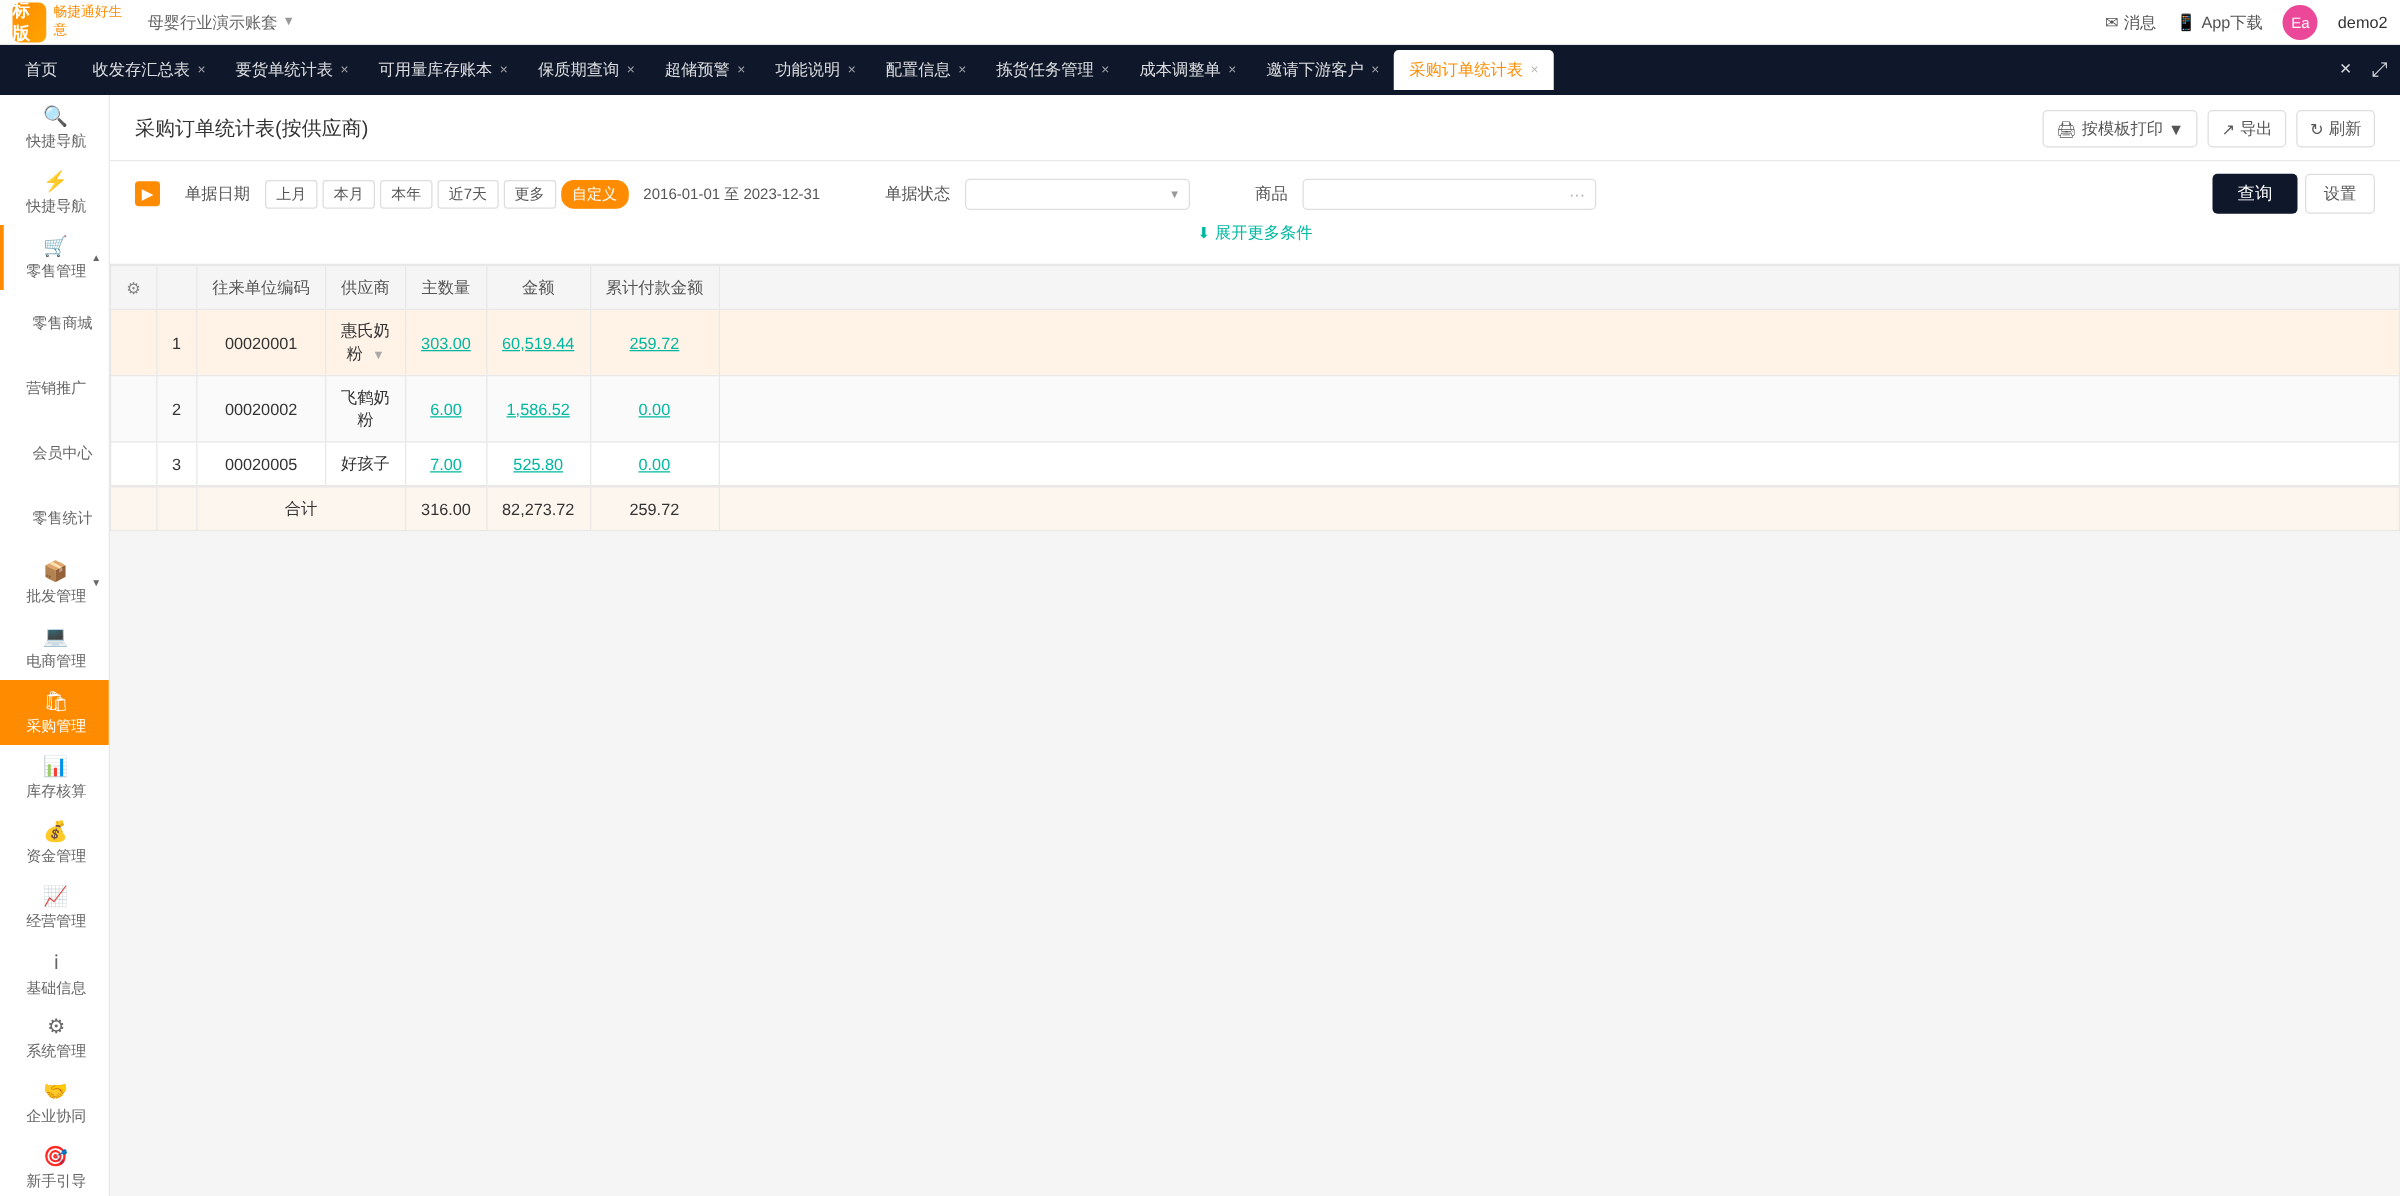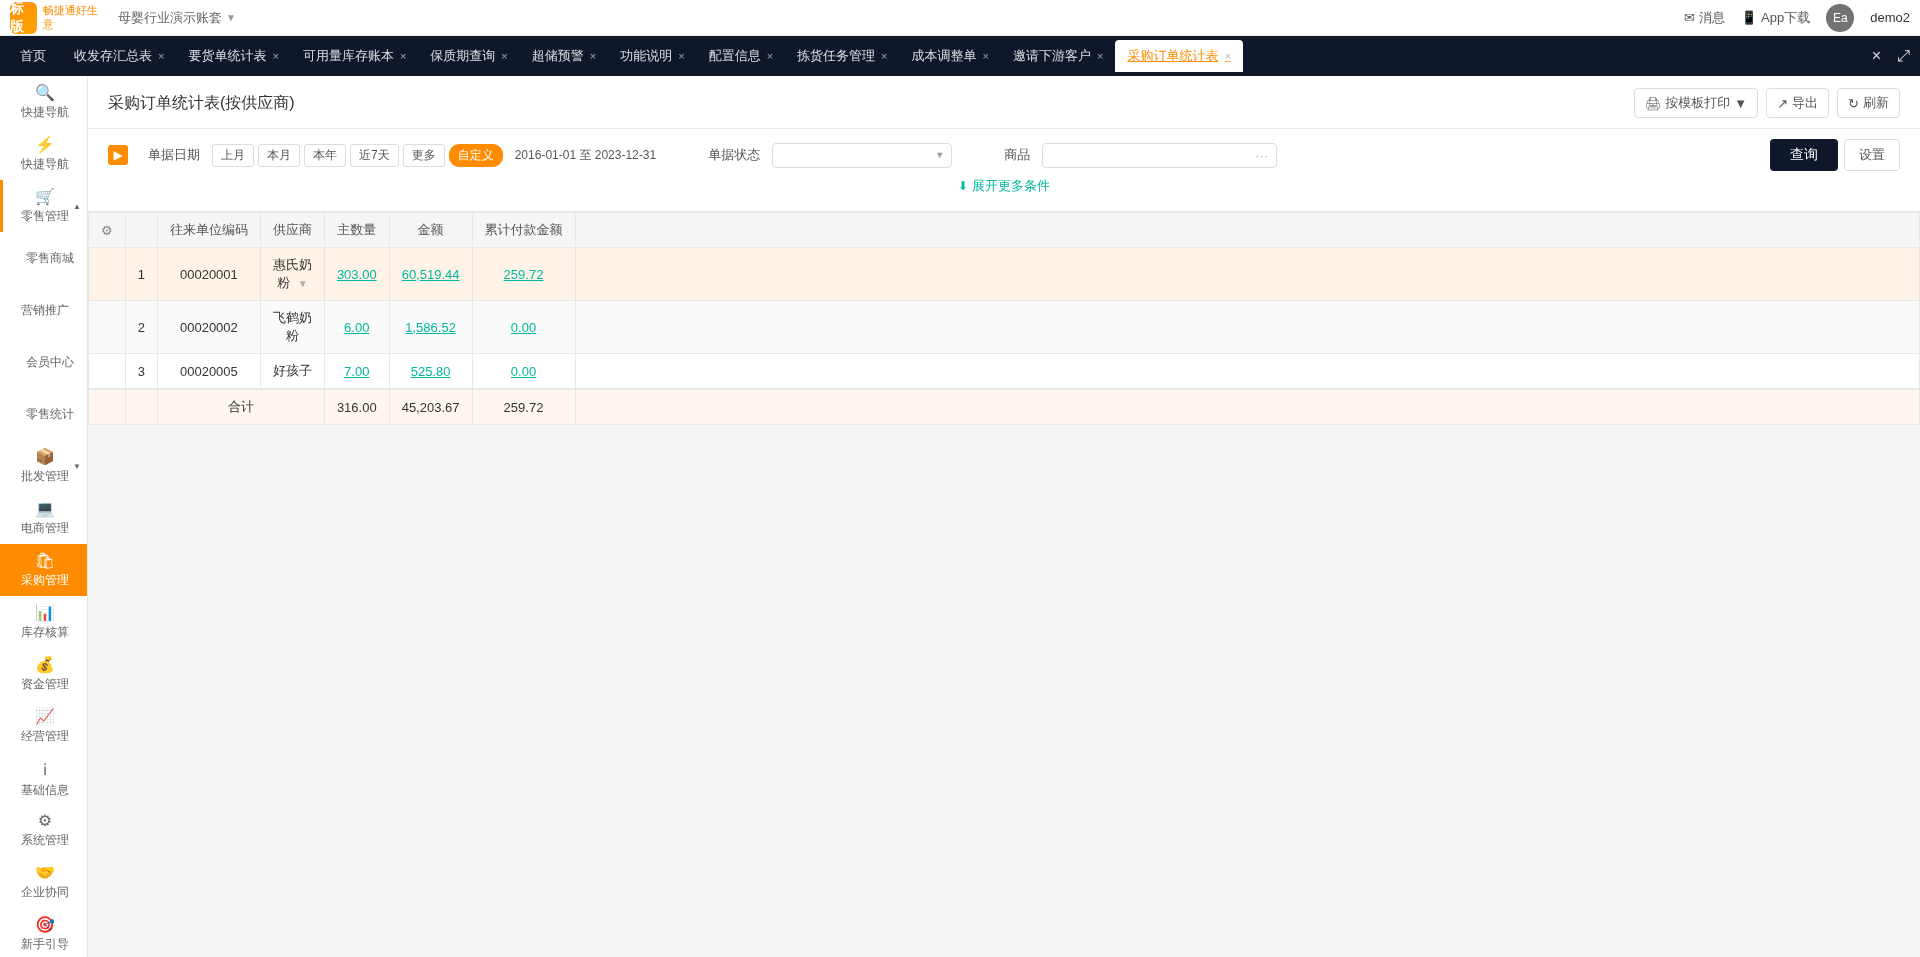--- a/index.html
+++ b/index.html
@@ -7,27 +7,27 @@
 
     
     .top-bar { display: flex; align-items: center; background: #fff; height: 36px; padding: 0 10px; border-bottom: 1px solid #e8e8e8; }
     .logo-area { display: flex; align-items: center; gap: 6px; width: 88px; }
     .logo-icon { width: 32px; height: 32px; background: linear-gradient(135deg, #ff8c00, #ffa500); border-radius: 6px; display: flex; align-items: center; justify-content: flex-start; color: white; font-size: 14px; font-weight: bold; }
     .logo-text { font-size: 11px; color: #ff8c00; line-height: 1.2; }
     .workspace-selector { display: flex; align-items: center; gap: 4px; color: #666; font-size: 13px; cursor: pointer; flex: 1; padding-left: 20px; }
     .workspace-selector .arrow { font-size: 10px; color: #999; }
     .top-actions { display: flex; align-items: center; gap: 16px; margin-left: auto; }
     .top-action-item { display: flex; align-items: center; gap: 4px; color: #555; font-size: 13px; cursor: pointer; }
-    .user-avatar { width: 28px; height: 28px; border-radius: 50%; background: #737373; display: flex; align-items: center; justify-content: center; color: white; font-size: 12px; }
+    .user-avatar { width: 28px; height: 28px; border-radius: 50%; background: #ec4899; display: flex; align-items: center; justify-content: center; color: white; font-size: 12px; }
     .user-name { color: #333; font-size: 13px; cursor: pointer; }
 
     
     .nav-tabs { display: flex; align-items: center; background: #0f172a; height: 40px; padding: 0 4px; overflow: hidden; }
     .nav-tab { display: flex; align-items: center; padding: 0 12px; height: 32px; color: rgba(255,255,255,0.85); font-size: 13px; cursor: pointer; white-space: nowrap; border-radius: 4px 4px 0 0; position: relative; }
-    .nav-tab.active { background: #fff; color: #ff8c00; font-weight: 500; text-decoration: underline; }
+    .nav-tab.active { background: #fff; color: #ff8c00; font-weight: 500; }
     .nav-tab .close-icon { margin-left: 6px; font-size: 11px; opacity: 0.7; }
     .nav-tab.active .close-icon { color: #999; }
     .nav-home { padding: 0 16px; }
     .nav-end-btns { margin-left: auto; display: flex; align-items: center; gap: 4px; }
     .nav-end-btn { color: rgba(255,255,255,0.85); cursor: pointer; padding: 2px 6px; font-size: 16px; }
 
     
     .layout { display: flex; min-height: calc(957px - 76px); }
     .sidebar { width: 88px; background: #fff; border-right: 1px solid #e8e8e8; flex-shrink: 0; }
     .sidebar-item { display: flex; flex-direction: column; align-items: center; justify-content: center; height: 52px; cursor: pointer; color: #666; font-size: 12px; gap: 2px; border-left: 3px solid transparent; }
@@ -344,21 +344,21 @@
             <td><span class="link">0.00</span></td>
             <td></td>
           </tr>
         </tbody>
         <tfoot>
           <tr class="footer-row">
             <td></td>
             <td></td>
             <td colspan="2">合计</td>
             <td>316.00</td>
-            <td>45,203.67</td>
+            <td>82,273.72</td>
             <td>259.72</td>
             <td></td>
           </tr>
         </tfoot>
       </table>
     </div>
   </div>
 </div>
 
 </body></html>

